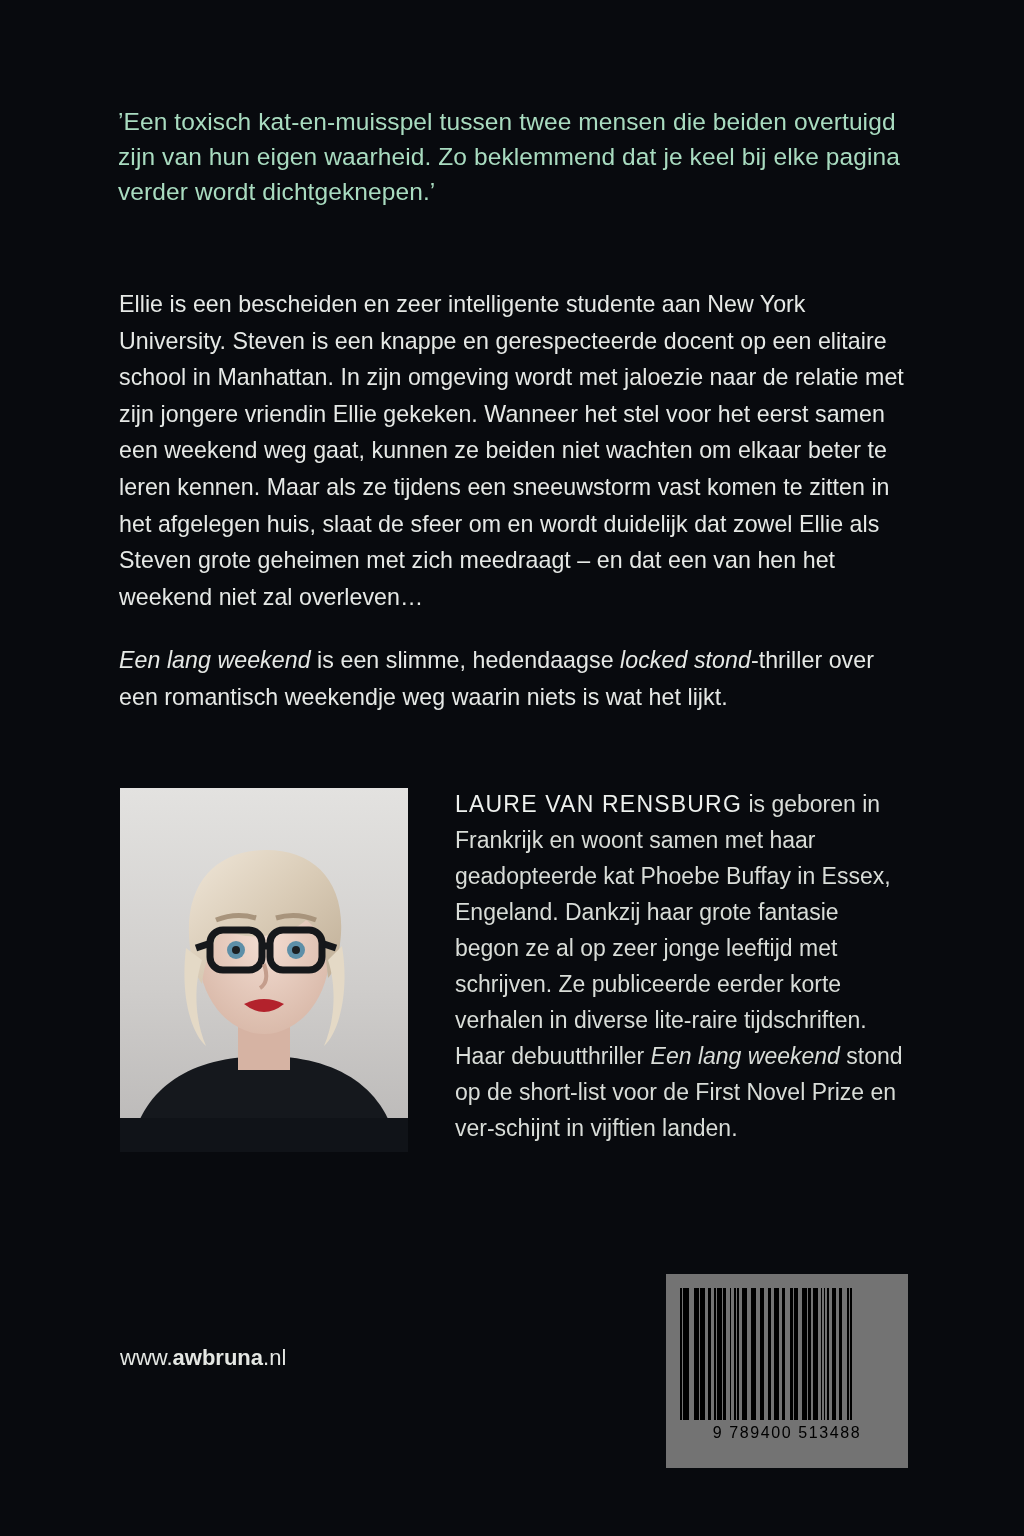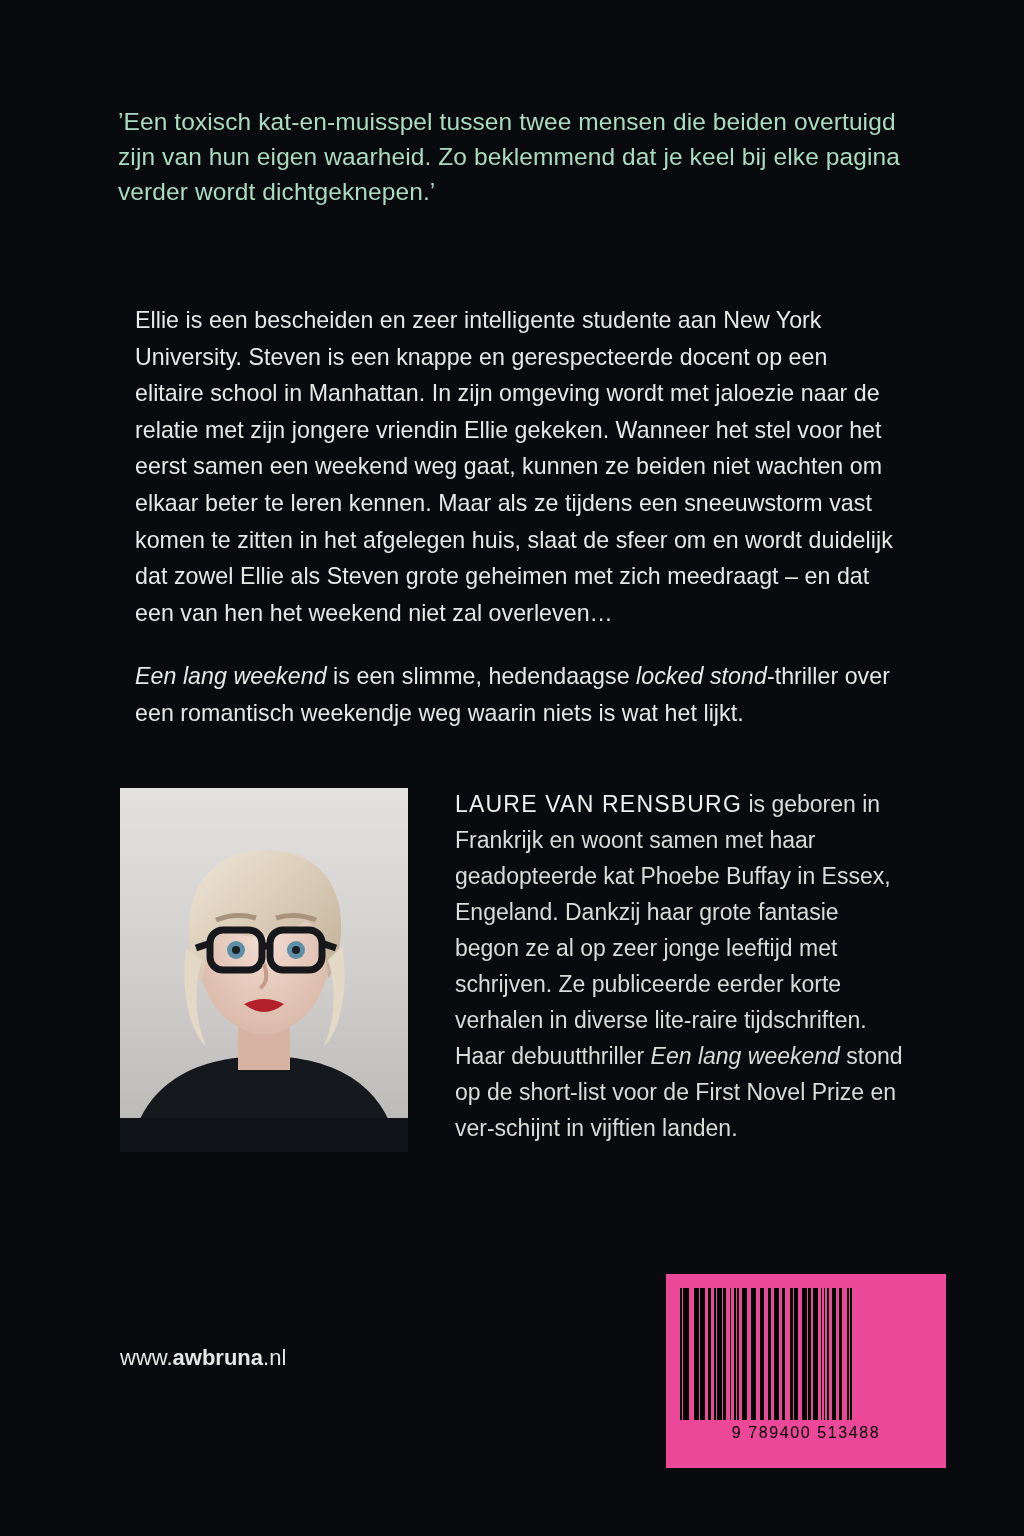--- a/index.html
+++ b/index.html
@@ -45,21 +45,21 @@
   .blurb {
     position: absolute;
     left: 119px;
     top: 286px;
     width: 790px;
     font-size: 23.2px;
     line-height: 36.6px;
     color: #e6e9e6;
     letter-spacing: 0.05px;
   }
-  .blurb p { margin: 16px; }
+  .blurb p { margin: 0; }
   .blurb p.second { margin-top: 27px; }
   .blurb em { font-style: italic; }
 
   
   .author-photo {
     position: absolute;
     left: 120px;
     top: 788px;
     width: 288px;
     height: 364px;
@@ -79,23 +79,23 @@
     letter-spacing: 1.2px;
     color: #eef1ee;
   }
   .author-bio em { font-style: italic; }
 
   
   .barcode-box {
     position: absolute;
     left: 666px;
     top: 1274px;
-    width: 280px;
+    width: 242px;
     height: 194px;
-    background: #ec4899;
+    background: #737373;
     box-sizing: border-box;
     padding: 14px 14px 6px 14px;
   }
   .bars {
     height: 132px;
     display: flex;
     align-items: stretch;
     gap: 0;
   }
   .bars span { display: block; background: #000; }

